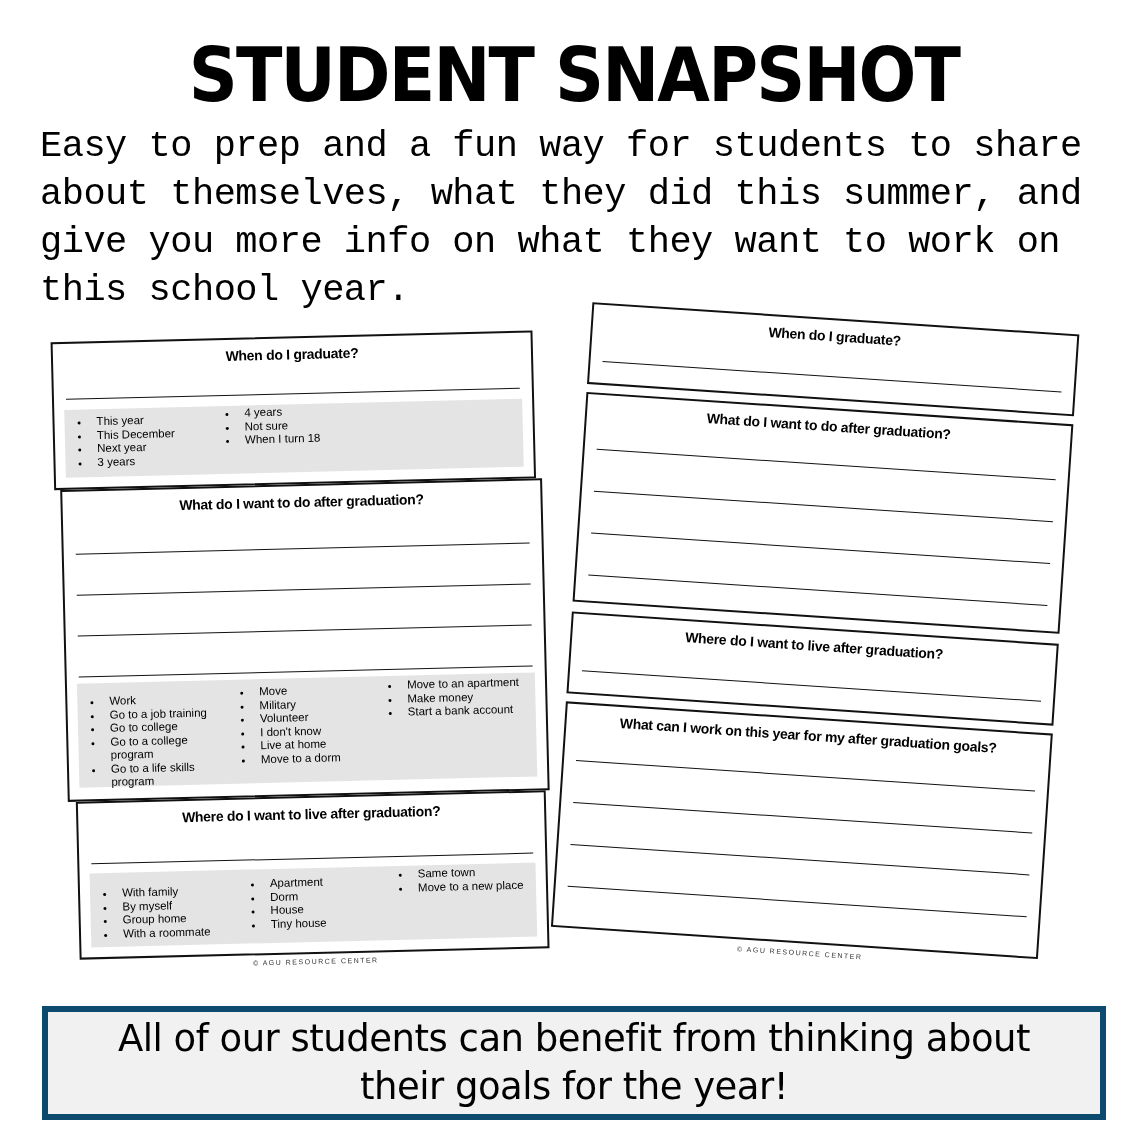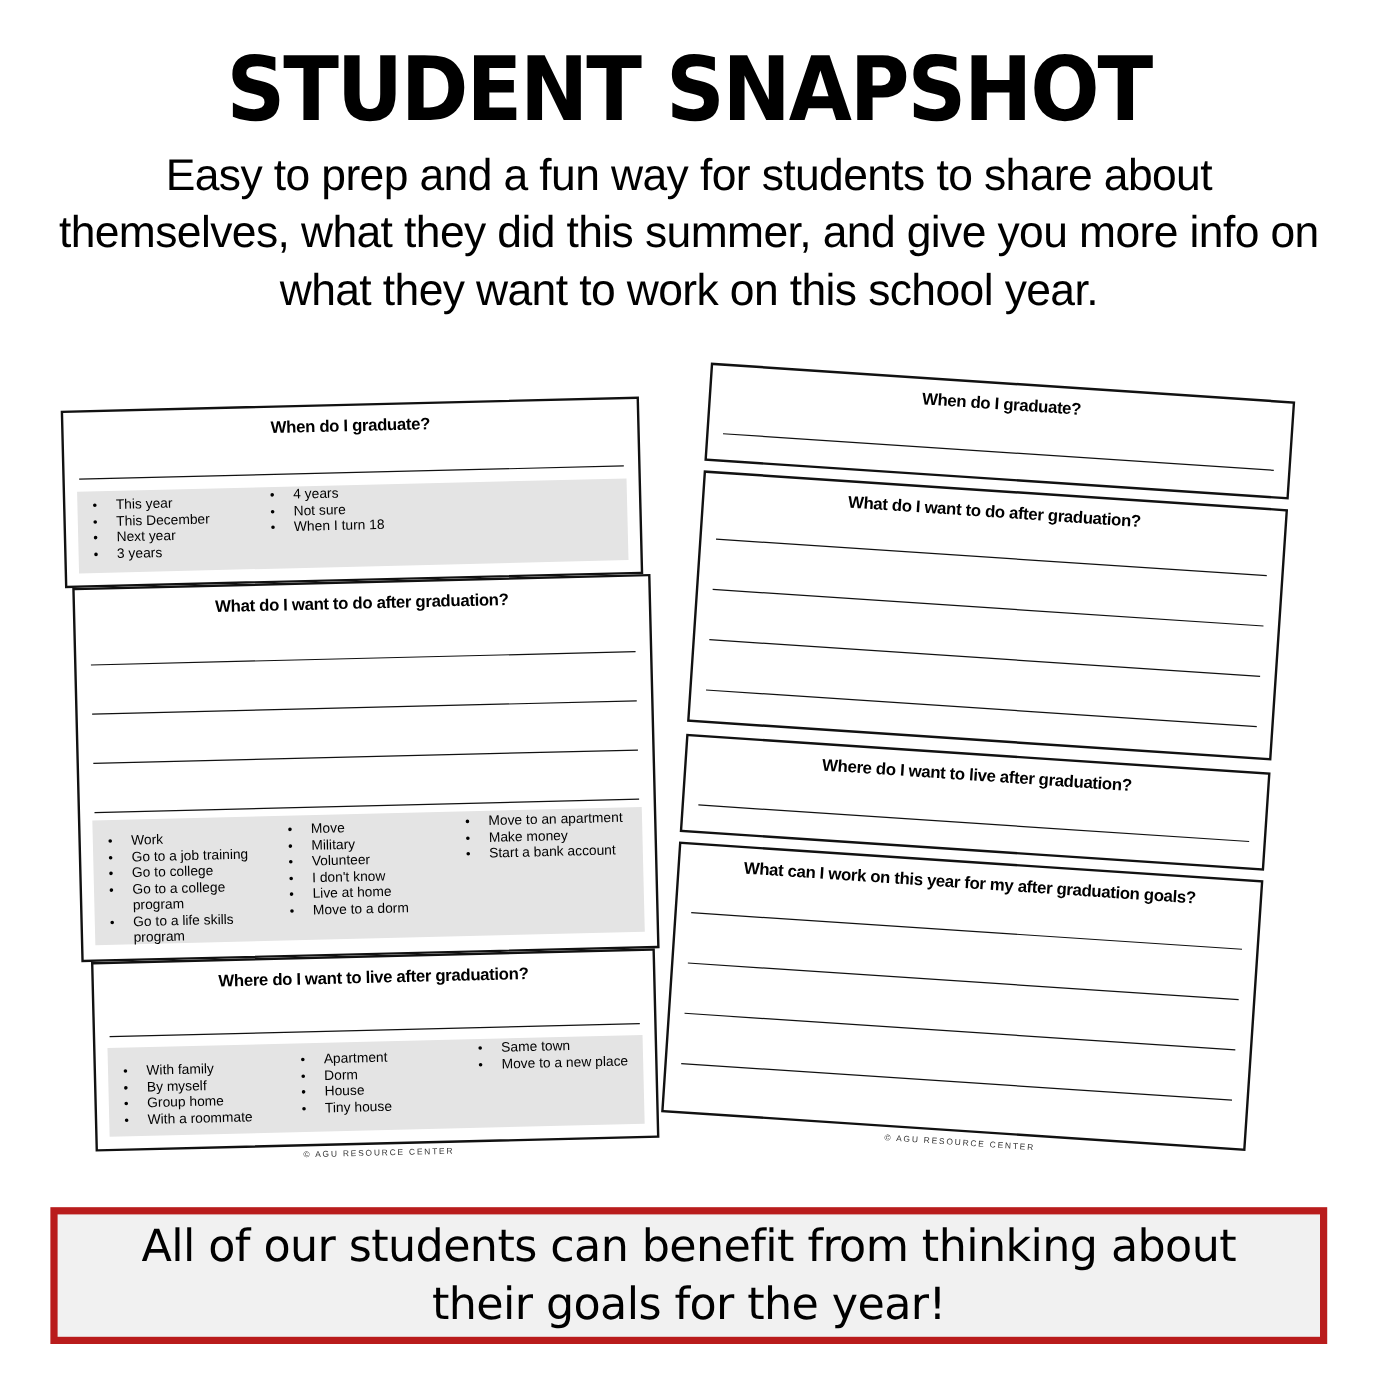--- a/index.html
+++ b/index.html
@@ -2,22 +2,22 @@
 <html><head>
   <meta charset="utf-8">
   <style>
     html, body { margin:0; padding:0; background:#ffffff; }
     body { width:1148px; height:1148px; position:relative; overflow:hidden;
            font-family:"Liberation Sans", "DejaVu Sans", sans-serif; color:#000; }
 
     .title { position:absolute; left:0; top:30px; width:1148px; text-align:center;
              font-family:"DejaVu Sans", sans-serif; font-weight:bold; font-size:74px;
              letter-spacing:-2px; line-height:90px; transform:scaleX(0.92); }
-    .subtitle { position:absolute; left:40px; top:122px; width:1068px; text-align:center;
-                font-family:Liberation Sans, sans-serif; font-size:37px; line-height:48px;
+    .subtitle { position:absolute; left:40px; top:122px; width:1068px; text-align:left;
+                font-family:Liberation Mono, monospace; font-size:37px; line-height:48px;
                 letter-spacing:-0.5px; }
 
     
     .sheet { position:absolute; background:transparent; }
     .sheet-left { left:58px; top:318px; width:500px; height:650px; transform:rotate(-1.4deg); transform-origin:50% 50%; }
     .sheet-right { left:560px; top:318px; width:520px; height:660px; transform:rotate(3.8deg); transform-origin:50% 50%; }
 
     .box { position:absolute; border:2.5px solid #111; background:#fff; box-sizing:border-box; }
     .box-title { position:absolute; left:0; right:0; top:8px; text-align:center;
                  font-weight:bold; font-size:14px; letter-spacing:-0.3px; }
@@ -26,21 +26,21 @@
     .opts { position:absolute; background:#e4e4e4; left:10px; right:10px;
             font-size:11.5px; line-height:13.5px; display:flex; padding:6px 4px; box-sizing:border-box; }
     .opts ul { margin:0; padding:0 0 0 22px; list-style:disc; }
     .opts ul li { padding-left:6px; }
     .col { flex:1; }
 
     .copyright { position:absolute; left:0; right:0; text-align:center; font-size:7px;
                  letter-spacing:1.5px; color:#333; }
 
     .banner { position:absolute; left:42px; top:1006px; width:1064px; height:114px;
-              box-sizing:border-box; border:6px solid #b91c1c; background:#f1f1f1;
+              box-sizing:border-box; border:6px solid #0c4a6e; background:#f1f1f1;
               display:flex; align-items:center; justify-content:center; text-align:center;
               font-family:"DejaVu Sans", sans-serif; font-size:37px; line-height:48px;
               letter-spacing:-0.5px; padding:0 40px; }
   </style>
 </head>
 <body>
 
 <div class="title">STUDENT SNAPSHOT</div>
 <div class="subtitle">Easy to prep and a fun way for students to share about themselves, what they did this summer, and give you more info on what they want to work on this school year.</div>
 

